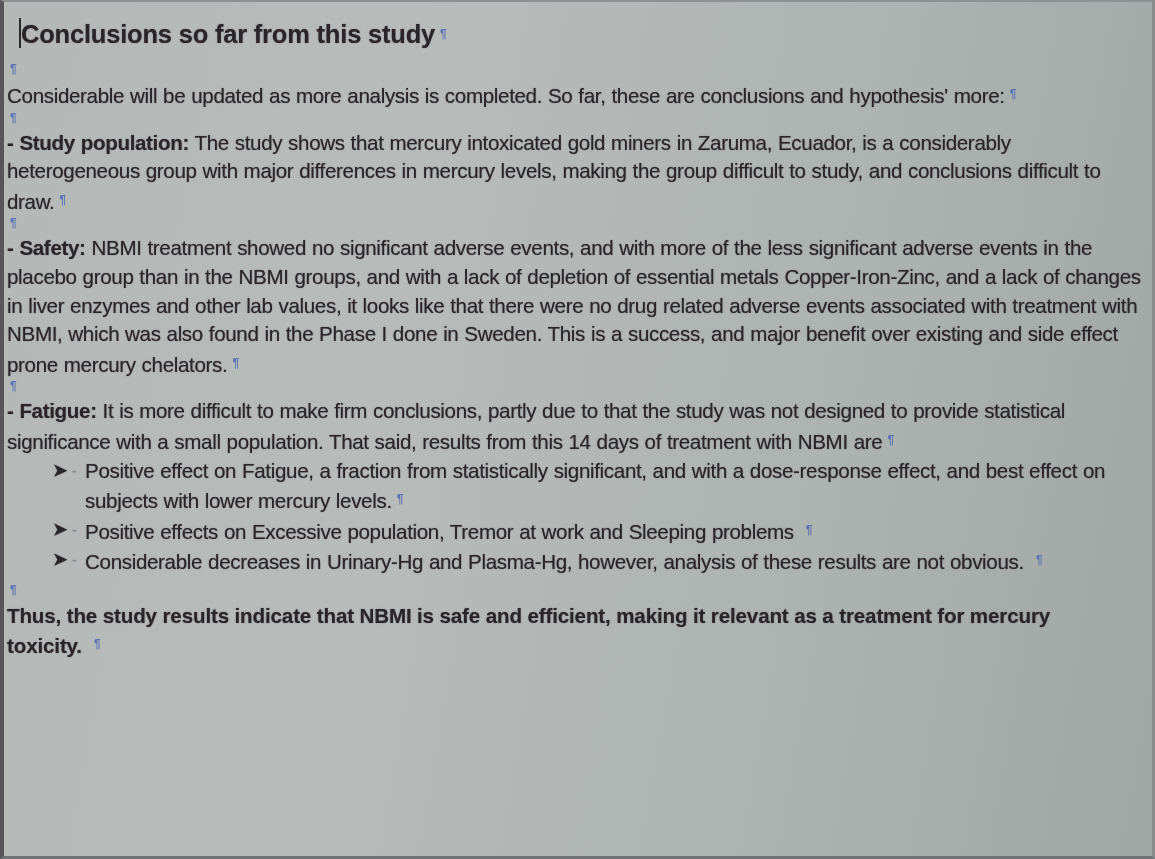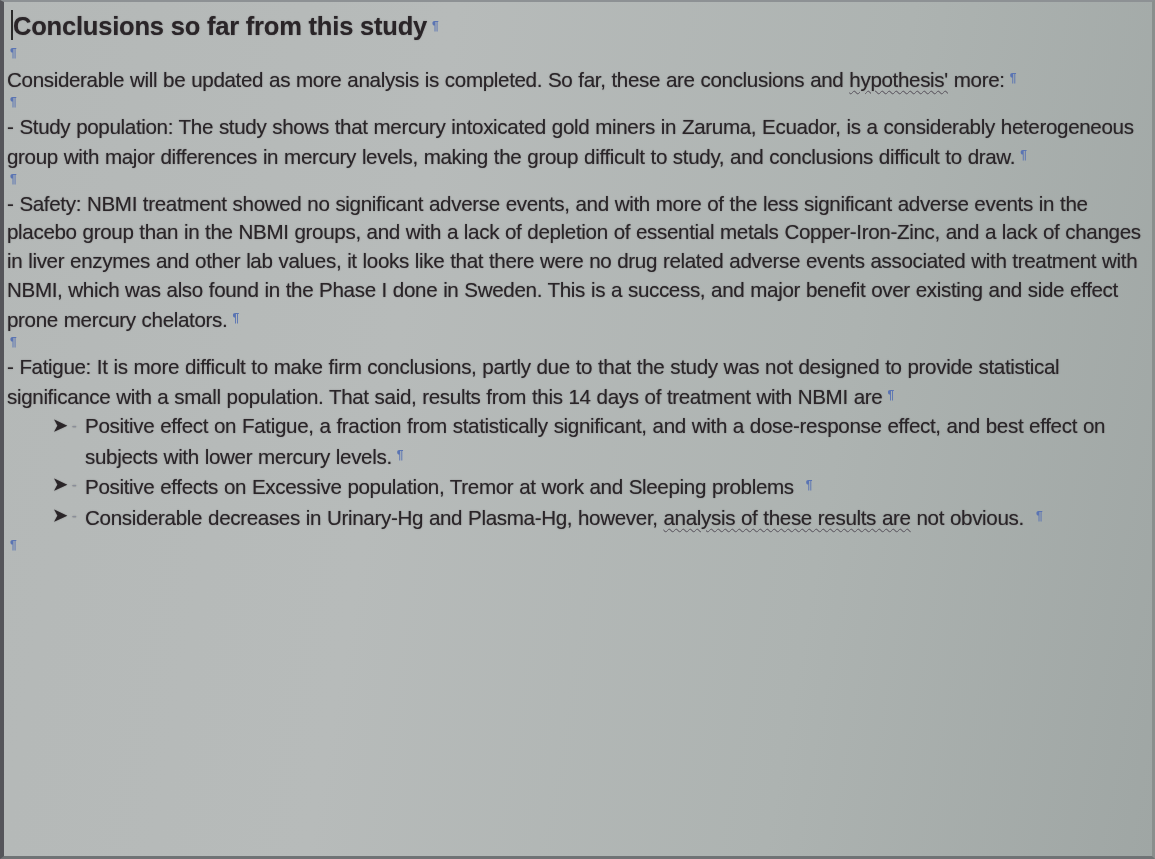--- a/index.html
+++ b/index.html
@@ -37,50 +37,49 @@
       width: 2px;
       height: 30px;
       background: #2a2a2a;
       vertical-align: -5px;
       margin-right: 0px;
     }
     .heading {
       font-size: 25.5px;
       font-weight: bold;
       line-height: 32px;
-      margin: 4px;
+      margin: 12px;
       letter-spacing: -0.2px;
     }
     .para {
       font-size: 20.6px;
       line-height: 28.6px;
       margin: 0;
       letter-spacing: -0.35px;
       word-spacing: 0.5px;
     }
-    .para b { font-weight: normal; }
+    .para b { font-weight: bold; }
     .empty-line {
       height: 14px;
       line-height: 14px;
       font-size: 12px;
     }
     .pilcrow {
       color: #5a74b3;
       font-size: 12px;
       font-weight: bold;
       margin-left: 5px;
       vertical-align: 5px;
       text-shadow: none;
     }
     .empty-line .pilcrow {
       margin-left: 3px;
       vertical-align: 0;
     }
     .wavy-gray {
-      text-decoration: underline;
       text-decoration-style: wavy;
       text-decoration-color: #6b6670;
       text-decoration-thickness: 1px;
       text-underline-offset: 3px;
     }
     .wavy-red {
       text-decoration-style: wavy;
       text-decoration-color: #b3505f;
       text-decoration-thickness: 1px;
       text-underline-offset: 3px;
@@ -166,14 +165,15 @@
     <li class="bullet">
       <span class="bullet-arrow">➤</span>
       <span class="bullet-dash">-</span>
       <span>Considerable decreases in Urinary-Hg and Plasma-Hg, however, </span><span class="wavy-gray">analysis of these results are</span><span> not obvious.</span><span class="pilcrow" style="margin-left:12px">¶</span>
     </li>
   </ul>
 
   <div class="empty-line" style="margin-top:6px"><span class="pilcrow">¶</span></div>
   <div class="gap-sm"></div>
 
+  <p class="conclusion"><span>Thus, the study results indicate that NBMI is safe and efficient, making it relevant as a treatment for mercury toxicity.</span><span class="pilcrow" style="margin-left:12px">¶</span></p>
 
 </div>
 
 </body></html>

